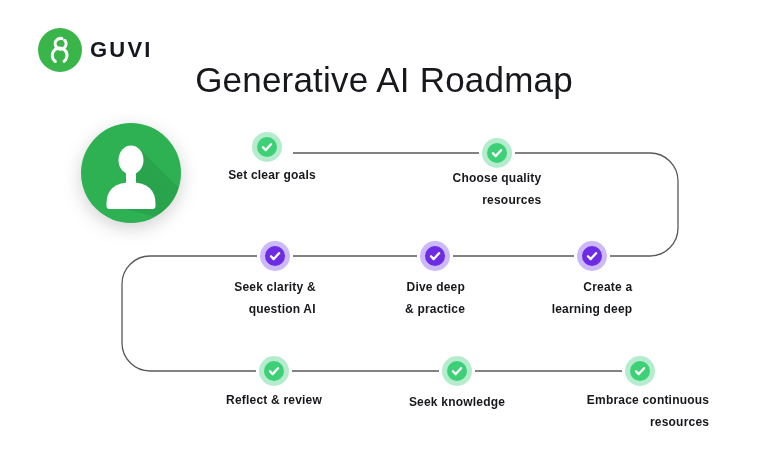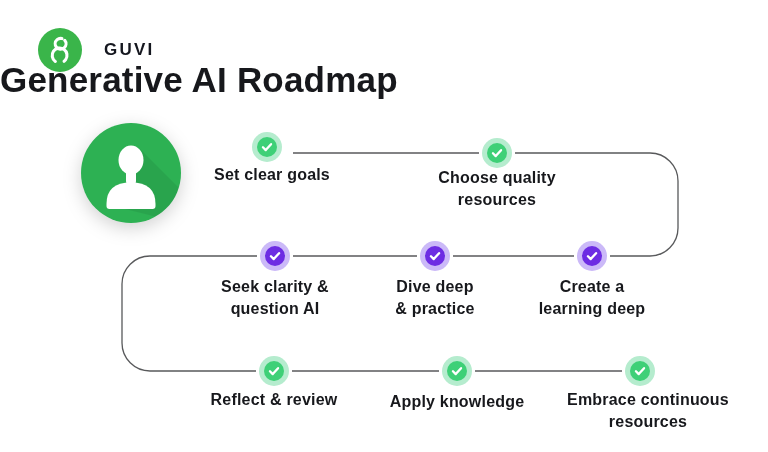--- a/index.html
+++ b/index.html
@@ -12,28 +12,28 @@
     height: 452px;
     background: #ffffff;
     overflow: hidden;
   }
 
   
   .brand { position: absolute; left: 38px; top: 28px; height: 44px; }
   .brand-logo { position: absolute; left: 0; top: 0; width: 44px; height: 44px; }
   .brand-logo .glyph { stroke: #ffffff; stroke-width: 3.1; fill: none; stroke-linecap: round; }
   .brand-name {
-    position: absolute; left: 66px; top: 22px; transform: translateY(-50%);
-    font-size: 17px; font-weight: 700; letter-spacing: 2.2px; color: #15171f;
+    position: absolute; left: 52px; top: 22px; transform: translateY(-50%);
+    font-size: 22px; font-weight: 700; letter-spacing: 2.2px; color: #15171f;
   }
 
   
   .title {
     position: absolute; top: 60px; left: 0; width: 768px;
-    font-size: 35px; font-weight: 700;
+    text-align: center; font-size: 35px; font-weight: 400;
     color: var(--ink, #17181c); letter-spacing: 0.2px;
   }
 
   
   .avatar {
     position: absolute; left: 81px; top: 123px; width: 100px; height: 100px;
     filter: drop-shadow(0 5px 9px rgba(0,0,0,0.18));
   }
 
   
@@ -55,23 +55,23 @@
   .badge[data-variant="green"]  { background: var(--green_halo, #b5ecce); }
   .badge[data-variant="green"] .core { background: var(--green, #3ed077); }
   .badge[data-variant="purple"] { background: var(--purple_halo, #cbb9f8); }
   .badge[data-variant="purple"] .core { background: var(--purple, #6d2ce3); }
   .badge svg { display: block; }
   .badge .tick { stroke: #ffffff; stroke-width: 2.6; fill: none; stroke-linecap: round; stroke-linejoin: round; }
 
   .label {
     position: absolute; left: 0; top: var(--ly, 18px);
     transform: translateX(calc(-50% + var(--lx, 0px)));
-    white-space: pre-line; text-align: center;
+    white-space: pre-line; text-align: right;
     width: max-content;
-    font-size: 16px; font-weight: 600; line-height: 22px;
+    font-size: 12px; font-weight: 600; line-height: 22px;
     color: var(--ink, #17181c); letter-spacing: 0.2px;
   }
 </style>
 </head>
 <body>
 
 <div class="canvas">
 
   <div class="brand">
     <svg class="brand-logo" viewBox="0 0 44 44">
@@ -180,21 +180,21 @@
   </div>
 
   <div class="step" style="left:457px; top:371px;">
     <span class="badge" data-variant="green">
       <span class="core">
           <svg width="18" height="18" viewBox="0 0 20 20">
             <path class="tick" d="M5.5 10.3 L8.6 13.4 L14.5 6.9"></path>
           </svg>
         </span>
     </span>
-    <span class="label" style="--ly:20px;">Apply knowledge</span>
+    <span class="label" style="--ly:20px;">Seek knowledge</span>
   </div>
 
   <div class="step" style="left:640px; top:371px;">
     <span class="badge" data-variant="green">
       <span class="core">
           <svg width="18" height="18" viewBox="0 0 20 20">
             <path class="tick" d="M5.5 10.3 L8.6 13.4 L14.5 6.9"></path>
           </svg>
         </span>
     </span>

